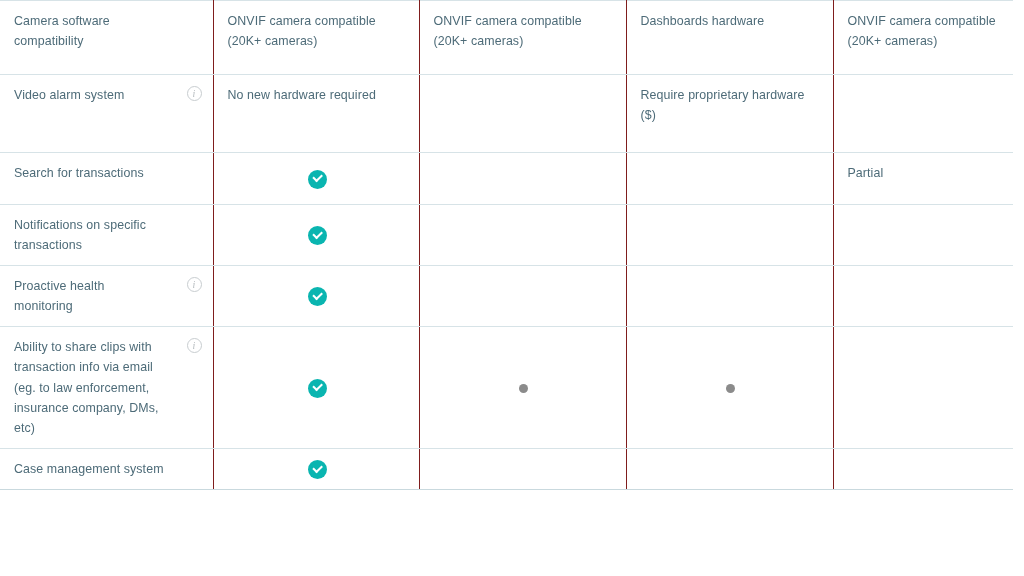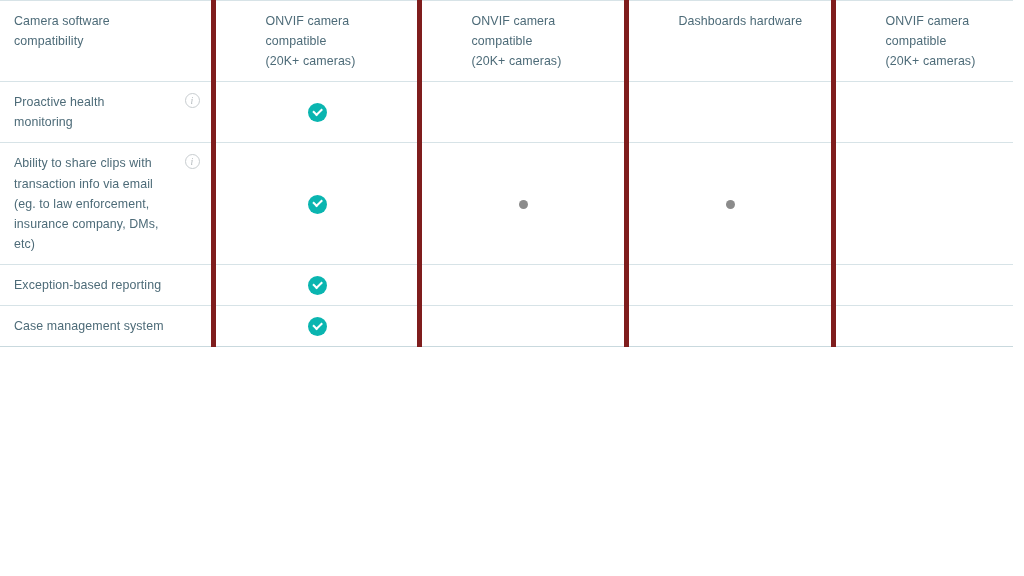--- a/index.html
+++ b/index.html
@@ -19,21 +19,21 @@
   .comparison-table {
     position: absolute;
     left: 0;
     top: 0;
     width: 1013px;
     border-collapse: collapse;
     table-layout: fixed;
   }
   .comparison-table td {
     border-bottom: 1px solid #d7e3e7;
-    border-right: 5px solid #7f1d1d;
+    border-right: 1px solid #7f1d1d;
     vertical-align: top;
     padding: 10px 12px 10px 14px;
     font-size: 12.4px;
     line-height: 1.62;
     color: #4d6b78;
     letter-spacing: 0.1px;
     position: relative;
     background: #ffffff;
   }
   .comparison-table tr:first-child td { border-top: 1px solid #d7e3e7; }
@@ -49,21 +49,20 @@
   .feature-cell {
     padding-right: 34px !important;
   }
   .feature-text {
     display: block;
     white-space: pre-line;
   }
   .value-text {
     display: block;
     white-space: pre-line;
-    margin-left: 36px;
   }
 
   
   .info-icon {
     position: absolute;
     right: 11px;
     top: 11px;
     width: 15px;
     height: 15px;
     border-radius: 50%;
@@ -138,20 +137,56 @@
 (20K+ cameras)</span>
           </td>
           <td>
             <span class="value-text">Dashboards hardware</span>
           </td>
           <td class="col-last">
             <span class="value-text">ONVIF camera compatible
 (20K+ cameras)</span>
           </td>
         </tr>
+        <tr style="height: 78px;">
+          <td class="feature-cell">
+            <span class="feature-text">Video alarm system</span>
+            <span class="info-icon">i</span>
+          </td>
+          <td>
+            <span class="value-text">No new hardware required</span>
+          </td>
+          <td class="mark-cell"><span class="empty-mark"></span></td>
+          <td>
+            <span class="value-text">Require proprietary hardware
+($)</span>
+          </td>
+          <td class="col-last mark-cell"><span class="empty-mark"></span></td>
+        </tr>
+        <tr style="height: 52px;">
+          <td class="feature-cell">
+            <span class="feature-text">Search for transactions</span>
+          </td>
+          <td class="mark-cell"><span class="check-icon"></span></td>
+          <td class="mark-cell"><span class="empty-mark"></span></td>
+          <td class="mark-cell"><span class="empty-mark"></span></td>
+          <td class="col-last">
+            <span class="value-text">Partial</span>
+          </td>
+        </tr>
+        <tr style="height: 50px;">
+          <td class="feature-cell">
+            <span class="feature-text">Notifications on specific
+transactions</span>
+          </td>
+          <td class="mark-cell"><span class="check-icon"></span></td>
+          <td class="mark-cell"><span class="empty-mark"></span></td>
+          <td class="mark-cell"><span class="empty-mark"></span></td>
+          <td class="col-last mark-cell"><span class="empty-mark"></span></td>
+        </tr>
         <tr style="height: 49px;">
           <td class="feature-cell">
             <span class="feature-text">Proactive health
 monitoring</span>
             <span class="info-icon">i</span>
           </td>
           <td class="mark-cell"><span class="check-icon"></span></td>
           <td class="mark-cell"><span class="empty-mark"></span></td>
           <td class="mark-cell"><span class="empty-mark"></span></td>
           <td class="col-last mark-cell"><span class="empty-mark"></span></td>
@@ -165,29 +200,20 @@
 etc)</span>
             <span class="info-icon">i</span>
           </td>
           <td class="mark-cell"><span class="check-icon"></span></td>
           <td class="mark-cell"><span class="dot-icon"></span></td>
           <td class="mark-cell"><span class="dot-icon"></span></td>
           <td class="col-last mark-cell"><span class="empty-mark"></span></td>
         </tr>
         <tr style="height: 34px;">
           <td class="feature-cell">
-            <span class="feature-text">Exception-based reporting</span>
-          </td>
-          <td class="mark-cell"><span class="check-icon"></span></td>
-          <td class="mark-cell"><span class="empty-mark"></span></td>
-          <td class="mark-cell"><span class="empty-mark"></span></td>
-          <td class="col-last mark-cell"><span class="empty-mark"></span></td>
-        </tr>
-        <tr style="height: 34px;">
-          <td class="feature-cell">
             <span class="feature-text">Case management system</span>
           </td>
           <td class="mark-cell"><span class="check-icon"></span></td>
           <td class="mark-cell"><span class="empty-mark"></span></td>
           <td class="mark-cell"><span class="empty-mark"></span></td>
           <td class="col-last mark-cell"><span class="empty-mark"></span></td>
         </tr>
       </tbody>
   </table>
 </div>

